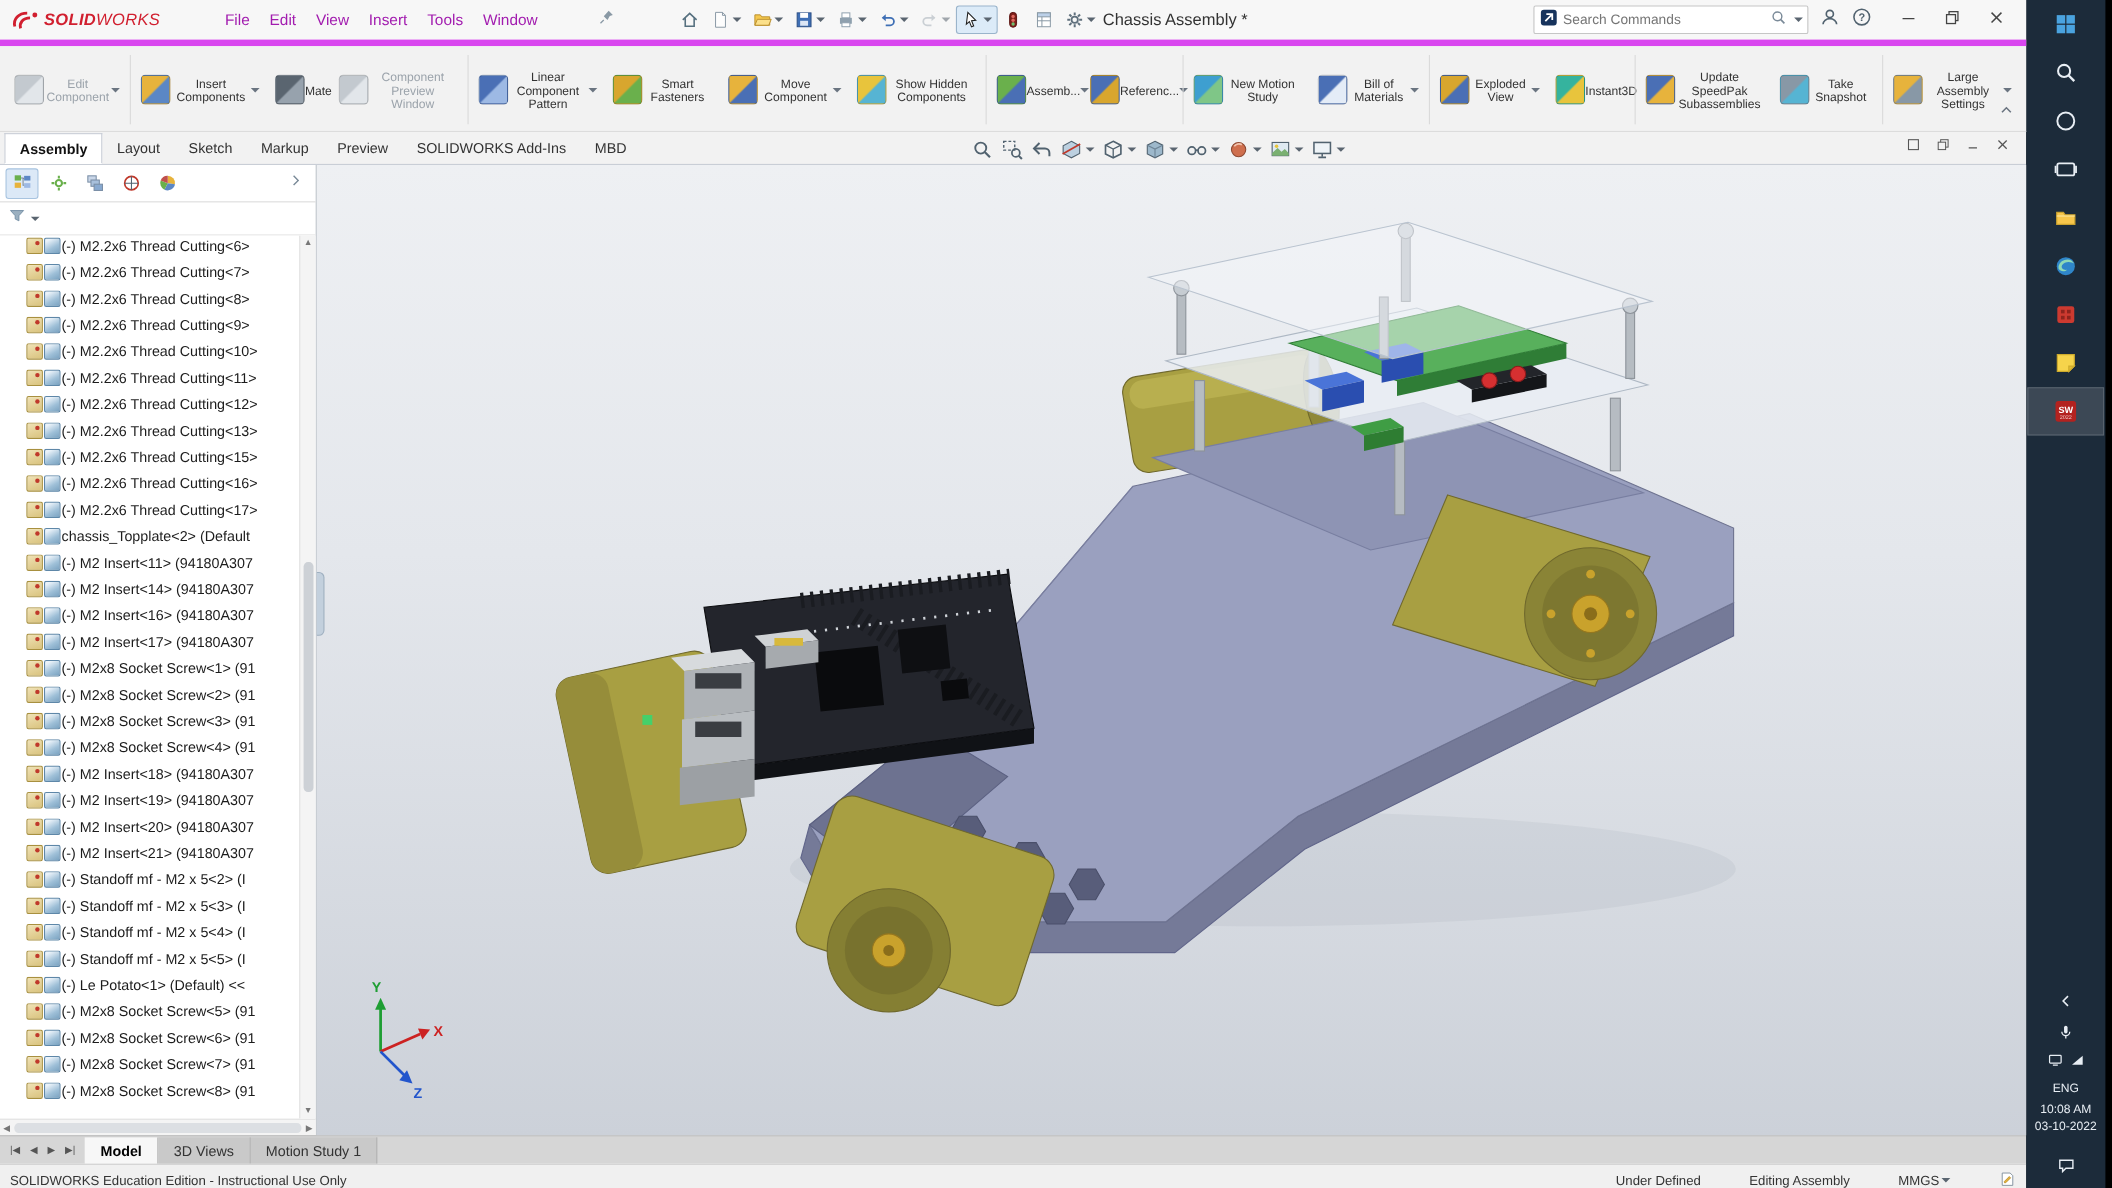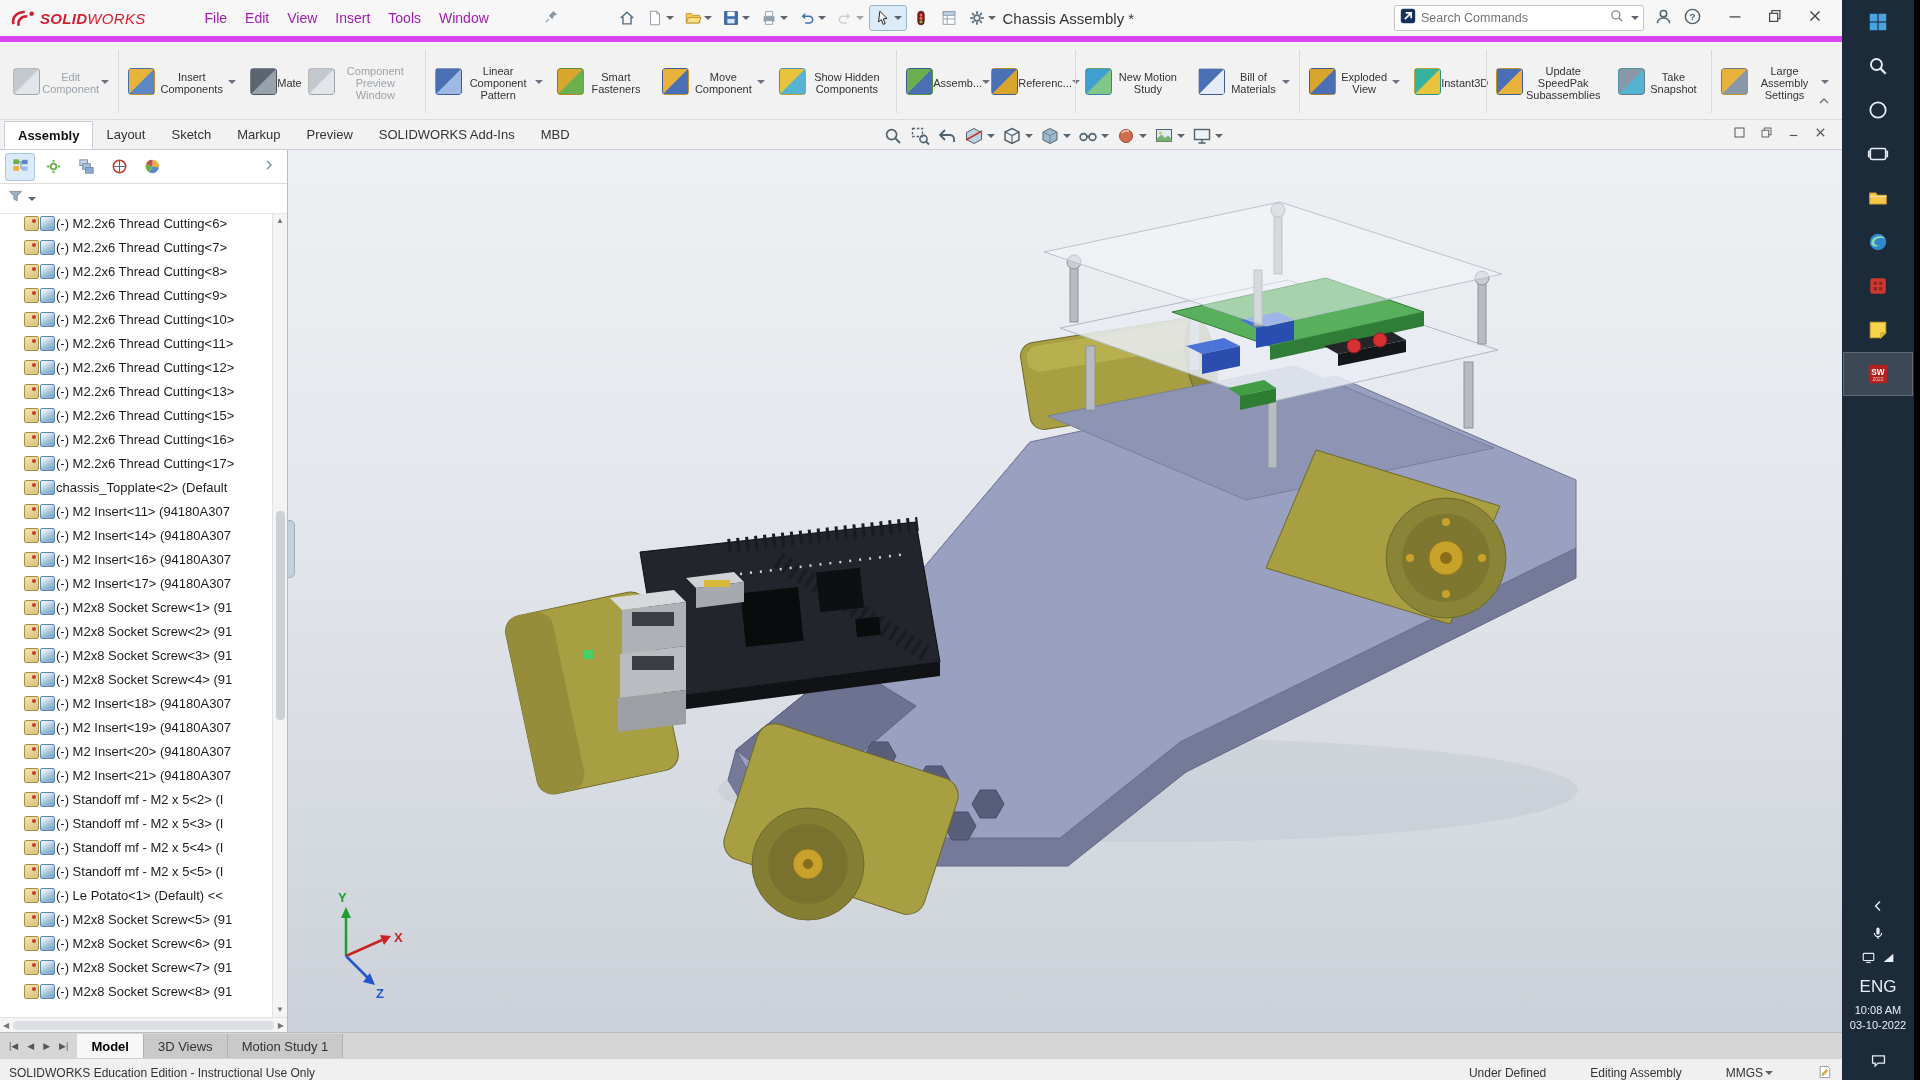--- a/index.html
+++ b/index.html
@@ -79,21 +79,21 @@
   .statusbar { height: 22px; background: #f0f0f0; border-top: 1px solid #d2d2d2; display: flex; align-items: flex-end; font-size: 12px; color: #333; padding: 0 9px; flex: none; }
   .sb-left { flex: 1; }
   .sb-item { margin-left: 44px; display: flex; align-items: center; }
 
   
   .taskbar { width: 72px; flex: none; background: #1c2b3a; display: flex; flex-direction: column; align-items: center; color: #e8eef4; }
   .tb-app { width: 70px; height: 44px; display: flex; align-items: center; justify-content: center; }
   .tb-app.active { background: rgba(255,255,255,.14); box-shadow: inset 0 0 0 1px rgba(255,255,255,.18); }
   .tb-bottom { margin-top: auto; display: flex; flex-direction: column; align-items: center; gap: 3px; padding-bottom: 5px; width: 100%; }
   .tb-row { display: flex; gap: 5px; }
-  .tb-lang { font-size: 17px; padding: 5px 0 3px; }
+  .tb-lang { font-size: 11px; padding: 5px 0 3px; }
   .tb-clock { font-size: 11px; line-height: 1.35; text-align: center; }
   .tb-small { padding: 2px 0; }
 </style>
 </head>
 <body>
 
 <div class="screen">
   <div class="app">
 
     <div class="titlebar">

